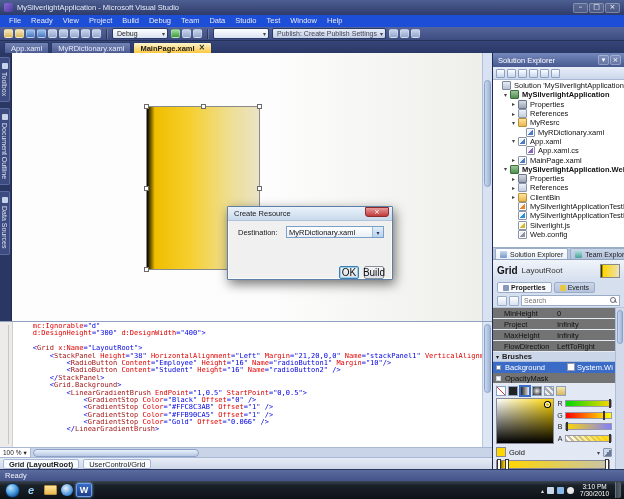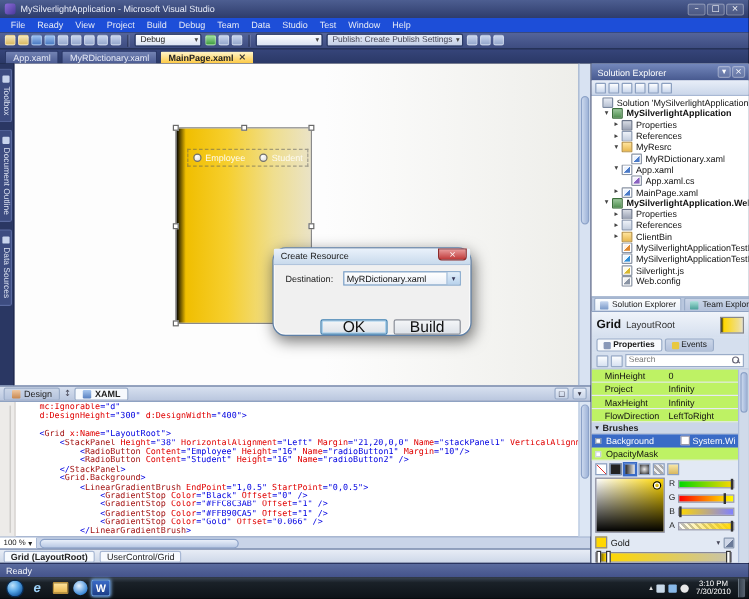--- a/index.html
+++ b/index.html
@@ -45,32 +45,32 @@
 .vscroll .thumb{position:absolute;left:1px;right:1px;top:10%;height:40%;background:linear-gradient(90deg,#CBD8EE,#9FB4D8);border:1px solid #8CA2C8;border-radius:4px}
 
 
 .gold{position:absolute;left:135px;top:54px;width:112px;height:162px;background:linear-gradient(90deg,#000 0%,#F0BE00 7%,#F6CF2E 38%,#EFDE8E 72%,#EAE3C6 100%);outline:1px solid #8A8A8A}
 .handle{position:absolute;width:5px;height:5px;background:#fff;border:1px solid #6A6A6A}
 .radios{position:absolute;left:10px;top:18px;display:flex;gap:12px;align-items:center;padding:2px 4px;outline:1px dashed rgba(90,90,90,.5)}
 .radio{display:flex;align-items:center;gap:3px;color:#FDFBF2;font-size:7.5px;white-space:nowrap}
 .rb{width:7px;height:7px;border-radius:50%;background:radial-gradient(circle at 35% 30%,#fff,#D8D8D8);border:1px solid #707070;flex:none}
 
 
-.dialog{position:absolute;left:215px;top:153px;width:166px;height:74px;background:#F0F0F0;border:1px solid #5E7FA6;border-radius:11px;box-shadow:2px 4px 12px rgba(0,0,0,.55),inset 0 0 0 1px rgba(255,255,255,.75)}
+.dialog{position:absolute;left:215px;top:153px;width:166px;height:74px;background:#F0F0F0;border:1px solid #5E7FA6;border-radius:1px;box-shadow:2px 4px 12px rgba(0,0,0,.55),inset 0 0 0 1px rgba(255,255,255,.75)}
 .dlg-title{height:14px;background:linear-gradient(#EAF2FB,#C9DAEC);border-bottom:1px solid #B0C4DC;border-radius:2px 2px 0 0;display:flex;align-items:center;padding:0 3px 0 6px;font-size:7.5px;color:#1A1A1A}
 .dlg-title .dtext{flex:1;white-space:nowrap;overflow:hidden}
 .dlg-close{width:24px;height:10px;background:linear-gradient(#E89A9A,#C03A3A);border:1px solid #8E2B2B;border-radius:0 0 3px 3px;color:#fff;font-size:7px;display:flex;align-items:center;justify-content:center;margin-top:-4px;flex:none}
 .dlg-body{position:relative;height:58px}
 .dlg-row{display:flex;align-items:center;margin:5px 8px 0 10px;gap:4px}
 .dlg-label{width:44px;font-size:7.5px;color:#1A1A1A;flex:none}
 .dlg-input{flex:1;height:12px;border:1px solid #7AA0C8;background:#fff;font-family:"Liberation Sans",sans-serif;font-size:7.5px;padding:0 2px;color:#111;min-width:0}
 .dlg-combo{flex:1;height:12px;border:1px solid #7AA0C8;background:linear-gradient(#fff,#EAF0F8);display:flex;align-items:center;font-size:7.5px;padding-left:2px;justify-content:space-between;min-width:0}
 .dlg-combo .dd{width:11px;height:10px;background:linear-gradient(#E2EEFA,#B8D2EC);border-left:1px solid #9AB8D8;display:flex;align-items:center;justify-content:center;font-size:6px;color:#335;flex:none}
 .dlg-btns{position:absolute;right:8px;bottom:5px;display:flex;gap:5px}
-.btn{width:56px;height:13px;display:flex;align-items:center;justify-content:center;font-size:13px;background:linear-gradient(#F4F6F8,#DDE2E8);border:1px solid #8A8F99;border-radius:2px;color:#111}
+.btn{width:20px;height:13px;display:flex;align-items:center;justify-content:center;font-size:10px;background:linear-gradient(#F4F6F8,#DDE2E8);border:1px solid #8A8F99;border-radius:2px;color:#111}
 .btn.default{border-color:#3C7FB1;box-shadow:inset 0 0 0 1px #9CCBEB}
 
 
 .editor-tabs{height:13px;background:linear-gradient(#D8E1F0,#B9C6DE);border-top:1px solid #8FA2C2;display:flex;align-items:center;padding:0 3px;gap:3px;flex:none}
 .etab{display:flex;align-items:center;gap:3px;height:11px;padding:0 6px;font-size:7.5px;color:#222;border:1px solid #9AACC8;background:linear-gradient(#CBD6E8,#B4C2DC);border-radius:2px;white-space:nowrap}
 .etab.active{background:#F6F9FD;font-weight:bold}
 .eicon{width:7px;height:7px;background:linear-gradient(#F0C8A0,#C88850);border-radius:1px;flex:none}
 .eicon.xamlic{background:linear-gradient(#A8C8F0,#5880C0)}
 .swap{font-size:7px;color:#445}
 .espace{flex:1}
@@ -133,21 +133,21 @@
 .wrench{width:6px;height:6px;background:#8898B8;border-radius:1px}
 .bolt{width:6px;height:6px;background:#E8C840;border-radius:1px}
 .props-search{height:14px;display:flex;align-items:center;gap:2px;padding:0 4px;background:#D5DFEE;border-bottom:1px solid #B8C6DC}
 .sicon-btn{width:10px;height:10px;border:1px solid #9AACC8;background:linear-gradient(#FDFEFF,#D8E2F2);border-radius:1px}
 .searchbox{flex:1;height:11px;background:#fff;border:1px solid #9AACC8;display:flex;align-items:center;padding:0 2px;min-width:0}
 .searchbox input{flex:1;border:none;outline:none;font-size:7px;font-family:"Liberation Sans",sans-serif;color:#666;min-width:0;background:transparent}
 .mag{width:7px;height:7px;position:relative;flex:none}
 .mag::before{content:"";position:absolute;left:0;top:0;width:4px;height:4px;border:1px solid #667;border-radius:50%}
 .mag::after{content:"";position:absolute;left:4px;top:4px;width:3px;height:1px;background:#667;transform:rotate(45deg)}
 .pr-inset{margin-right:9px}
-.prop-row{height:11px;display:flex;align-items:center;background:#bef264;border-bottom:1px solid #E6EAF2;padding:0 2px;font-size:7.5px;color:#111}
+.prop-row{height:11px;display:flex;align-items:center;background:#737373;border-bottom:1px solid #E6EAF2;padding:0 2px;font-size:7.5px;color:#111}
 .prop-row .pn{width:62px;flex:none;overflow:hidden;white-space:nowrap;padding-left:9px}
 .prop-row .pn.nopad{padding-left:0}
 .prop-row .pv{flex:1;display:flex;align-items:center;gap:2px;overflow:hidden;white-space:nowrap}
 .prop-row.sel{background:var(--accent-selection,#3A6BC6);color:#fff;border-color:var(--accent-selection,#3A6BC6)}
 .marker{width:5px;height:5px;flex:none;margin:0 4px 0 1px;border:1px solid #8898B0;background:#fff}
 .marker.empty{border-color:#C8D0DC}
 .cat-row{height:10px;display:flex;align-items:center;gap:3px;background:#CBD6E8;font-size:7.5px;font-weight:bold;padding:0 3px;color:#222;border-bottom:1px solid #B0BED6}
 .cat-row .glyph{font-size:6px}
 .mini-swatch{width:8px;height:8px;background:#fff;border:1px solid #99A;flex:none}
 .brush-editor{flex:1;padding:2px 3px;display:flex;flex-direction:column;gap:2px;min-height:0}
@@ -293,30 +293,20 @@
           </div>
         <div class="design">
           <div class="gold">
             <span class="handle" style="left:-3px;top:-3px"></span>
             <span class="handle" style="right:-3px;top:-3px"></span>
             <span class="handle" style="left:-3px;bottom:-3px"></span>
             <span class="handle" style="right:-3px;bottom:-3px"></span>
             <span class="handle" style="left:50%;top:-3px;margin-left:-2px"></span>
             <span class="handle" style="left:-3px;top:50%;margin-top:-2px"></span>
             <span class="handle" style="right:-3px;top:50%;margin-top:-2px"></span>
-            <div class="radios">
-              <span class="radio">
-                  <span class="rb"></span>
-                  <span>Employee</span>
-                </span>
-              <span class="radio">
-                  <span class="rb"></span>
-                  <span>Student</span>
-                </span>
-            </div>
           </div>
           <div class="dialog">
             <div class="dlg-title">
               <span class="dtext">Create Resource</span>
               <span class="dlg-close glyph">×</span>
             </div>
             <div class="dlg-body">
               <div class="dlg-row">
                 <span class="dlg-label">Destination:</span>
                 <span class="dlg-combo">
@@ -329,34 +319,20 @@
                 <span class="btn">Build</span>
               </div>
             </div>
           </div>
         </div>
         <div class="vscroll">
             <div class="thumb"></div>
           </div>
       </div>
 
-      <div class="editor-tabs">
-        <span class="etab">
-            <span class="eicon"></span>
-            <span>Design</span>
-          </span>
-        <span class="swap glyph">↕</span>
-        <span class="etab active">
-            <span class="eicon xamlic"></span>
-            <span>XAML</span>
-          </span>
-        <span class="espace"></span>
-        <span class="ebtn glyph">□</span>
-        <span class="ebtn glyph">▾</span>
-      </div>
 
       <div class="code">
         <div class="gutter"></div>
         <div class="codelines" id="codelines"><div class="code-line">    <span class="xa">mc:Ignorable</span><span class="xd">=</span><span class="xv">"d"</span></div><div class="code-line">    <span class="xa">d:DesignHeight</span><span class="xd">=</span><span class="xv">"300"</span> <span class="xa">d:DesignWidth</span><span class="xd">=</span><span class="xv">"400"</span><span class="xd">&gt;</span></div><div class="code-line"> </div><div class="code-line">    <span class="xd">&lt;</span><span class="xt">Grid</span> <span class="xa">x:Name</span><span class="xd">=</span><span class="xv">"LayoutRoot"</span><span class="xd">&gt;</span></div><div class="code-line">        <span class="xd">&lt;</span><span class="xt">StackPanel</span> <span class="xa">Height</span><span class="xd">=</span><span class="xv">"38"</span> <span class="xa">HorizontalAlignment</span><span class="xd">=</span><span class="xv">"Left"</span> <span class="xa">Margin</span><span class="xd">=</span><span class="xv">"21,20,0,0"</span> <span class="xa">Name</span><span class="xd">=</span><span class="xv">"stackPanel1"</span> <span class="xa">VerticalAlignment</span> </div><div class="code-line">            <span class="xd">&lt;</span><span class="xt">RadioButton</span> <span class="xa">Content</span><span class="xd">=</span><span class="xv">"Employee"</span> <span class="xa">Height</span><span class="xd">=</span><span class="xv">"16"</span> <span class="xa">Name</span><span class="xd">=</span><span class="xv">"radioButton1"</span> <span class="xa">Margin</span><span class="xd">=</span><span class="xv">"10"</span><span class="xd">/&gt;</span></div><div class="code-line">            <span class="xd">&lt;</span><span class="xt">RadioButton</span> <span class="xa">Content</span><span class="xd">=</span><span class="xv">"Student"</span> <span class="xa">Height</span><span class="xd">=</span><span class="xv">"16"</span> <span class="xa">Name</span><span class="xd">=</span><span class="xv">"radioButton2"</span> <span class="xd">/&gt;</span></div><div class="code-line">        <span class="xd">&lt;/</span><span class="xt">StackPanel</span><span class="xd">&gt;</span></div><div class="code-line">        <span class="xd">&lt;</span><span class="xt">Grid.Background</span><span class="xd">&gt;</span></div><div class="code-line">            <span class="xd">&lt;</span><span class="xt">LinearGradientBrush</span> <span class="xa">EndPoint</span><span class="xd">=</span><span class="xv">"1,0.5"</span> <span class="xa">StartPoint</span><span class="xd">=</span><span class="xv">"0,0.5"</span><span class="xd">&gt;</span></div><div class="code-line">                <span class="xd">&lt;</span><span class="xt">GradientStop</span> <span class="xa">Color</span><span class="xd">=</span><span class="xv">"Black"</span> <span class="xa">Offset</span><span class="xd">=</span><span class="xv">"0"</span> <span class="xd">/&gt;</span></div><div class="code-line">                <span class="xd">&lt;</span><span class="xt">GradientStop</span> <span class="xa">Color</span><span class="xd">=</span><span class="xv">"#FFC8C3AB"</span> <span class="xa">Offset</span><span class="xd">=</span><span class="xv">"1"</span> <span class="xd">/&gt;</span></div><div class="code-line">                <span class="xd">&lt;</span><span class="xt">GradientStop</span> <span class="xa">Color</span><span class="xd">=</span><span class="xv">"#FFB90CA5"</span> <span class="xa">Offset</span><span class="xd">=</span><span class="xv">"1"</span> <span class="xd">/&gt;</span></div><div class="code-line">                <span class="xd">&lt;</span><span class="xt">GradientStop</span> <span class="xa">Color</span><span class="xd">=</span><span class="xv">"Gold"</span> <span class="xa">Offset</span><span class="xd">=</span><span class="xv">"0.066"</span> <span class="xd">/&gt;</span></div><div class="code-line">            <span class="xd">&lt;/</span><span class="xt">LinearGradientBrush</span><span class="xd">&gt;</span></div></div>
         <div class="code-vscroll">
             <div class="thumb"></div>
           </div>
       </div>
 
       <div class="code-bottom">

